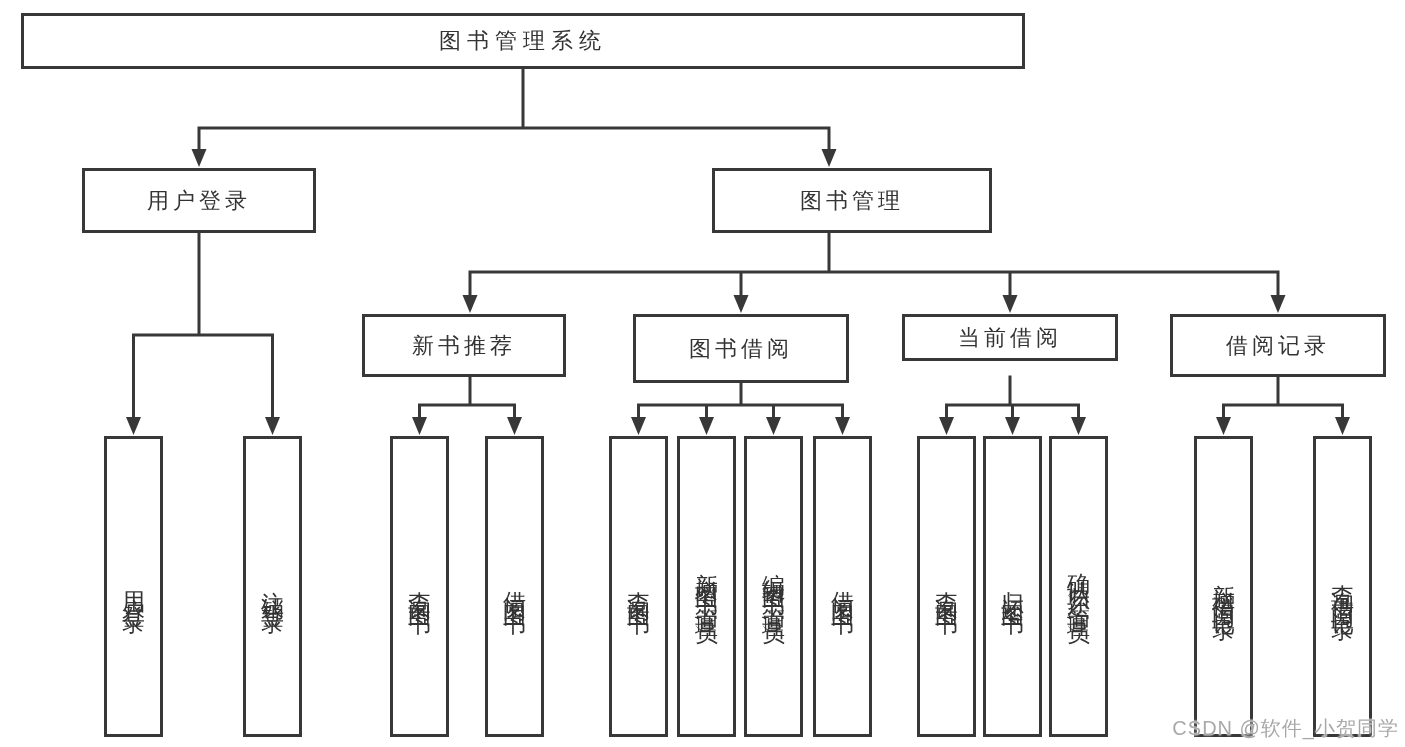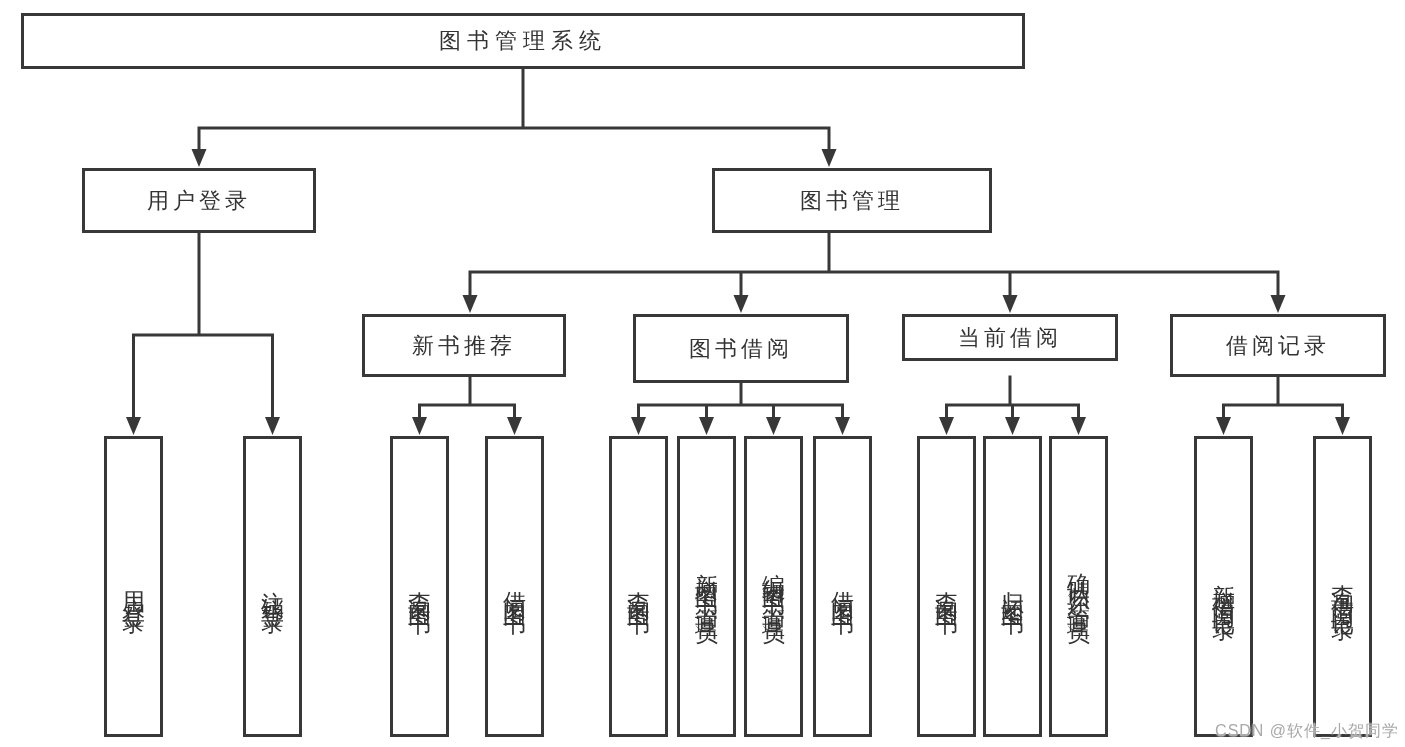--- a/index.html
+++ b/index.html
@@ -47,21 +47,21 @@
     text-orientation: mixed;
     text-align: center;
     font-size: 23px;
     letter-spacing: 7px;
     line-height: 53px;
   }
   .watermark {
     position: absolute;
     right: 6px;
     bottom: 5px;
-    font-size: 16px;
+    font-size: 20px;
     letter-spacing: 1px;
     color: #a8a8a8;
     text-shadow: 0 0 2px #ffffff, 0 0 2px #ffffff;
     z-index: 5;
     white-space: nowrap;
   }
 </style>
 </head>
 <body>
 

